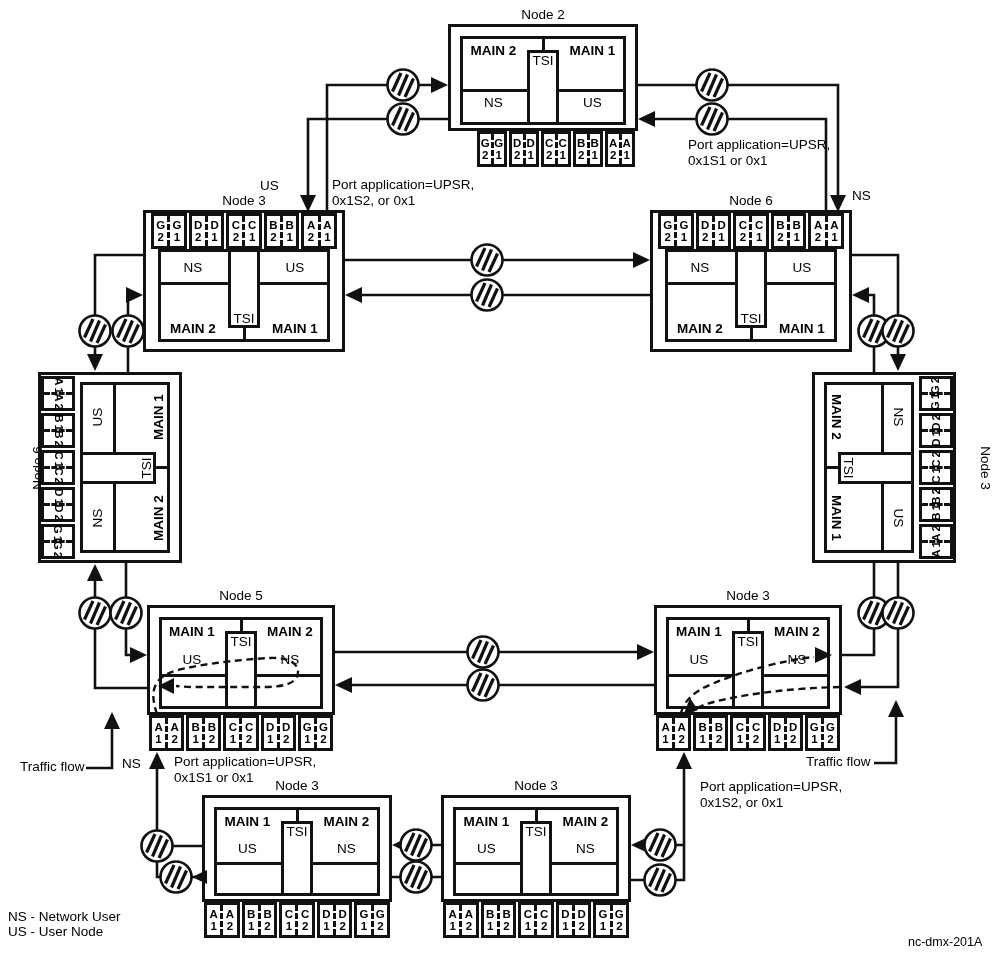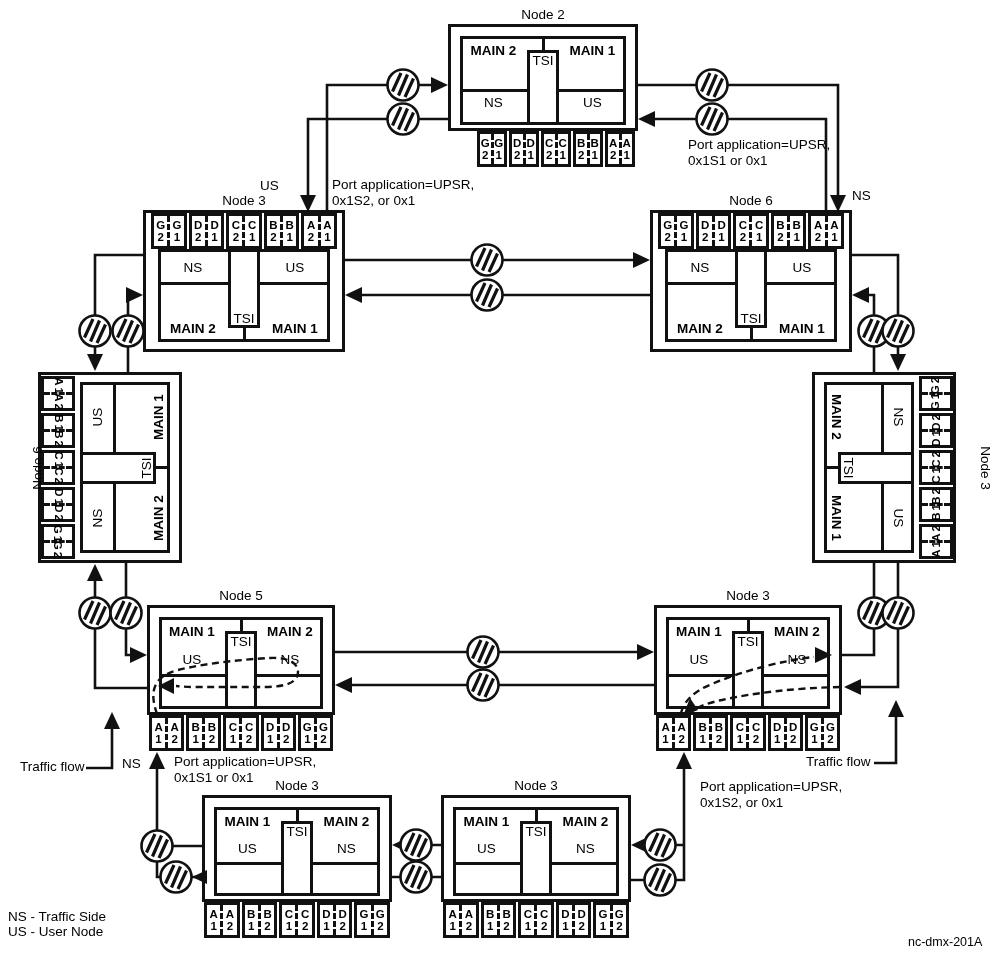--- a/index.html
+++ b/index.html
@@ -38,21 +38,21 @@
     <div class="ann" style="left:852px;top:188px;">NS</div>
     <div class="ann" style="left:688px;top:137px;">Port application=UPSR,
 0x1S1 or 0x1</div>
     <div class="ann" style="left:122px;top:756px;">NS</div>
     <div class="ann" style="left:174px;top:754px;">Port application=UPSR,
 0x1S1 or 0x1</div>
     <div class="ann" style="left:700px;top:779px;">Port application=UPSR,
 0x1S2, or 0x1</div>
     <div class="ann" style="left:20px;top:759px;">Traffic flow</div>
     <div class="ann" style="left:806px;top:754px;">Traffic flow</div>
-    <div class="ann" style="left:8px;top:909px;">NS - Traffic Side</div>
+    <div class="ann" style="left:8px;top:909px;">NS - Network User</div>
     <div class="ann" style="left:8px;top:924px;">US - User Node</div>
     <div class="ann small" style="left:908px;top:934px;">nc-dmx-201A</div>
   <div class="box" style="left: 448px; top: 24px; width: 190px; height: 107px;"></div>
       <div class="title" style="left: 543px; top: 7px;">Node 2</div>
       <div class="pairH" style="left: 477px; top: 131px; width: 30px; height: 36px;">
         <div class="cell">
           <div>G</div>
           <div>2</div>
         </div>
         <div class="cell">

